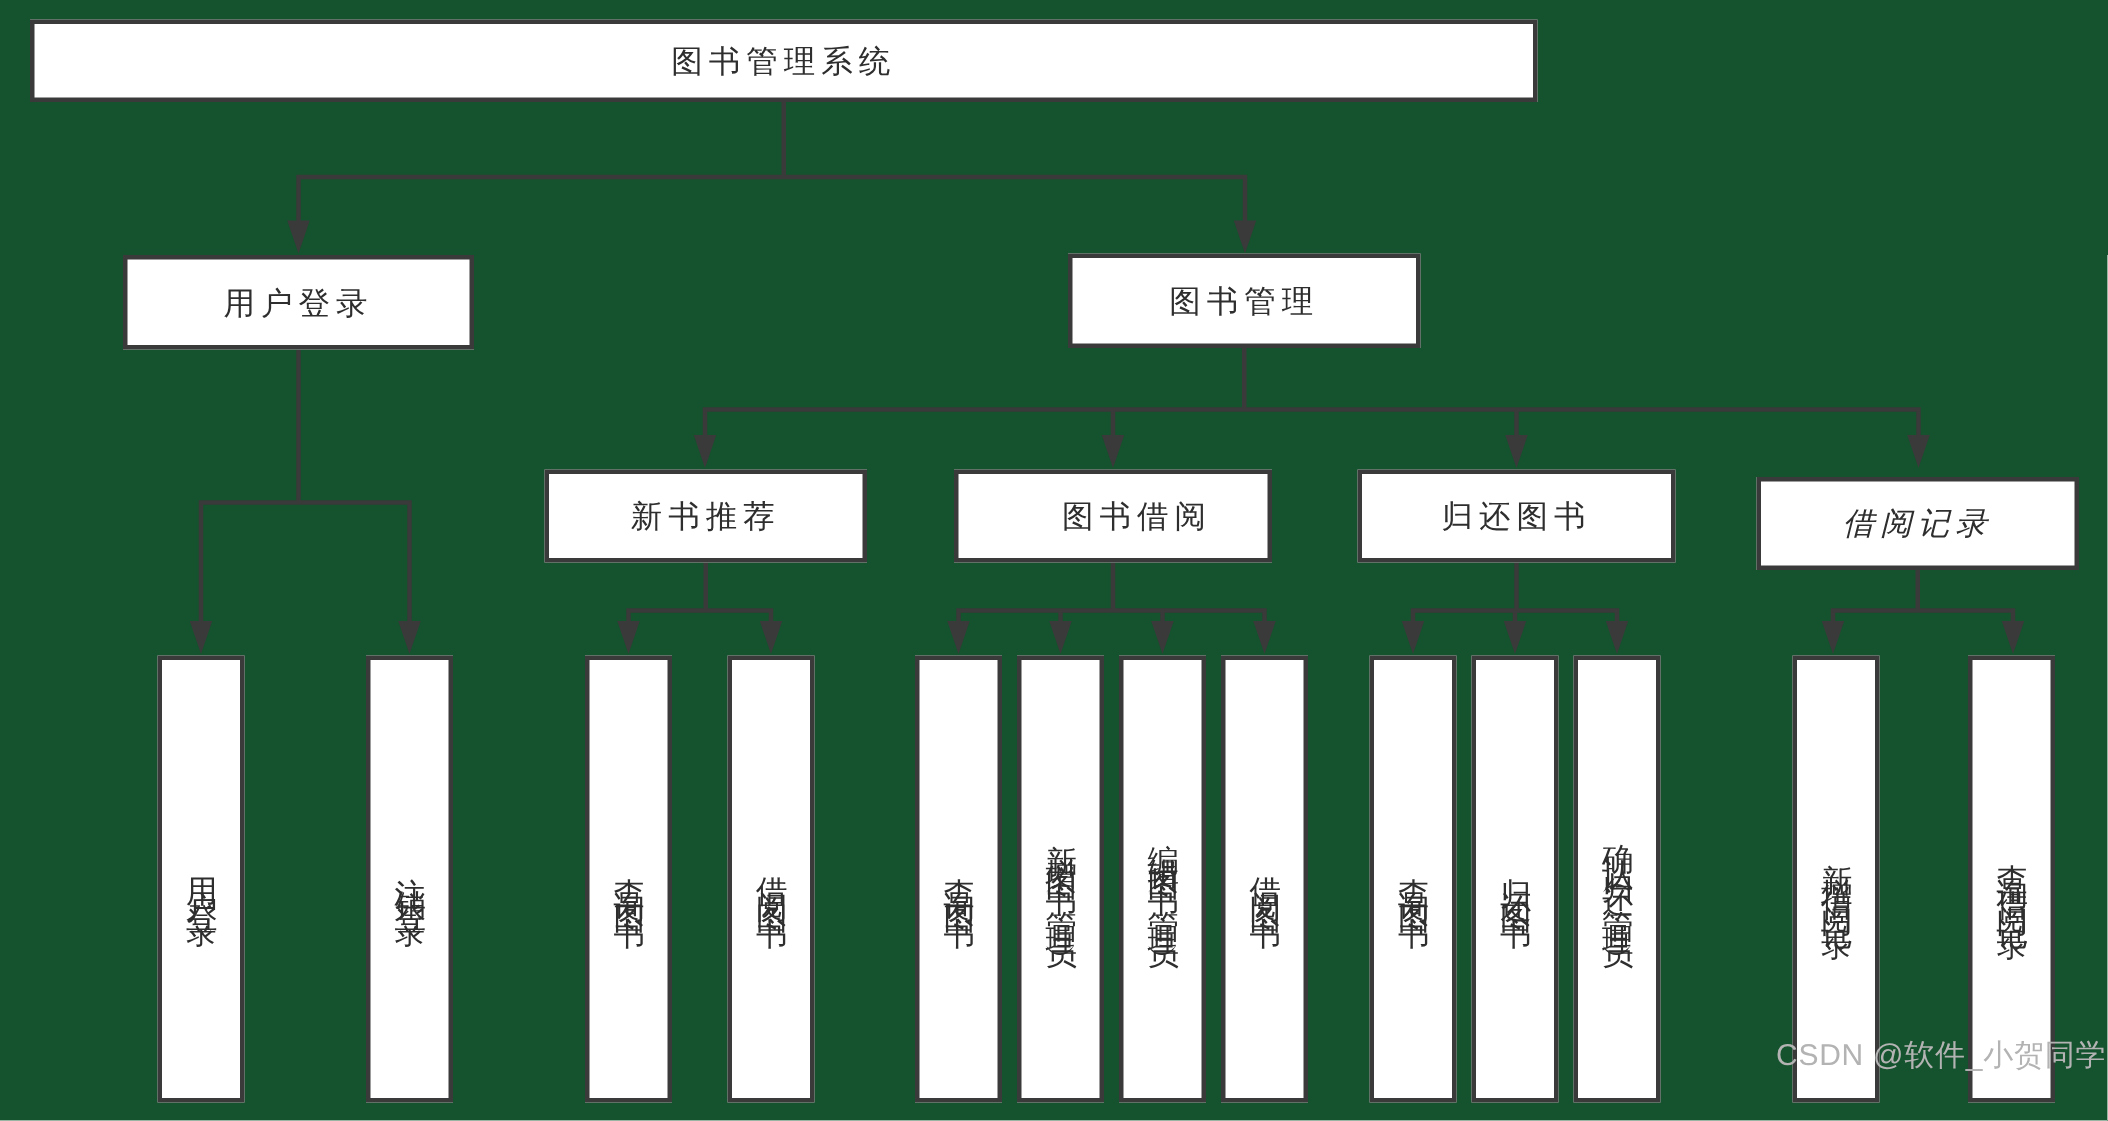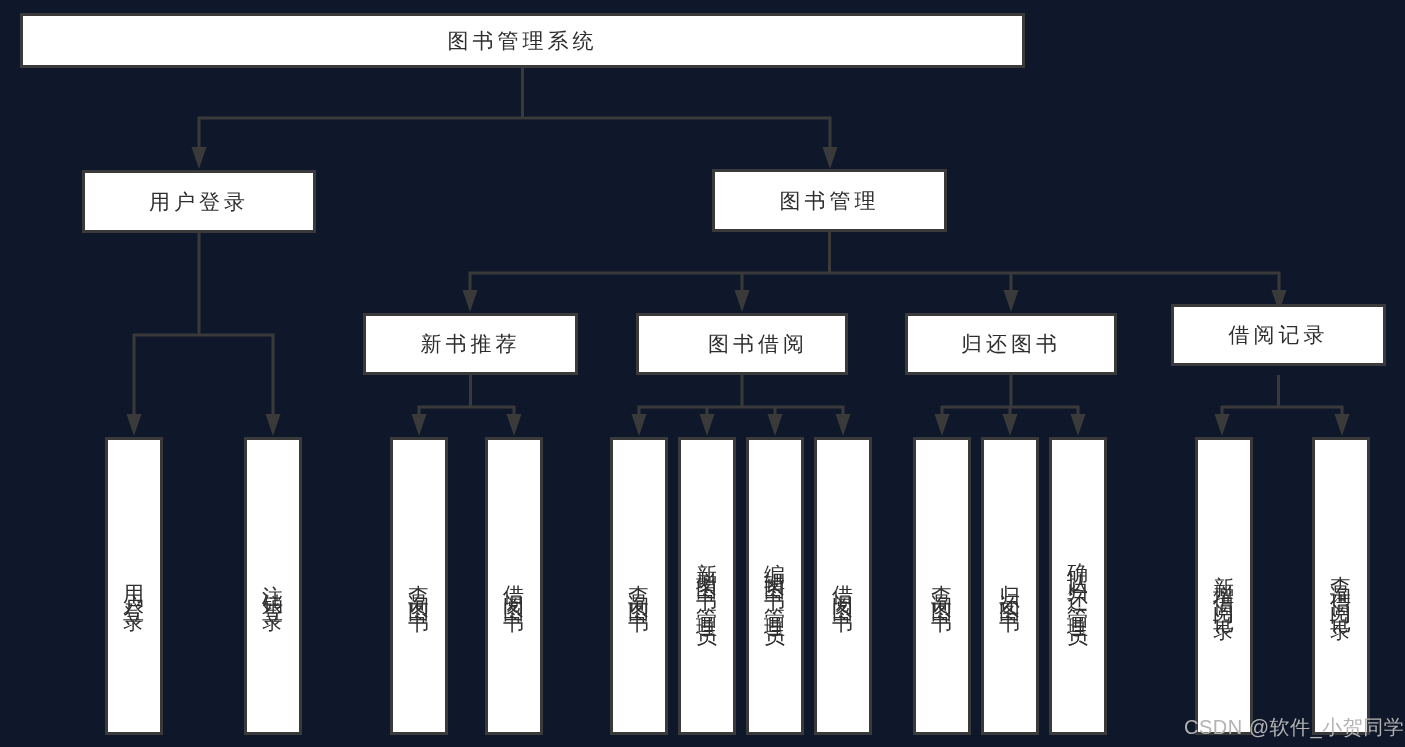--- a/index.html
+++ b/index.html
@@ -1,20 +1,20 @@
 <!DOCTYPE html>
 <html><head>
 <meta charset="utf-8">
 <style>
   html, body { margin: 0; padding: 0; background: #ffffff; }
   .stage {
     position: relative;
     width: 1405px;
     height: 747px;
-    background: #0f172a;
+    background: #14532d;
     font-family: "Liberation Sans", sans-serif;
     overflow: hidden;
   }
   svg.wires { position: absolute; left: 0; top: 0; z-index: 1; }
   .box {
     position: absolute;
     box-sizing: border-box;
     background: #ffffff;
     border: 3px solid #3a3a3a;
     display: flex;
@@ -31,21 +31,21 @@
   .box.v span {
     writing-mode: vertical-rl;
     text-orientation: mixed;
     font-size: 21px;
     letter-spacing: 9px;
     line-height: 1;
   }
   .watermark {
     position: absolute;
     left: 1184px;
-    top: 714px;
+    top: 690px;
     font-size: 20px;
     letter-spacing: 0.5px;
     color: #b3b3b3;
     z-index: 5;
     white-space: nowrap;
   }
 </style>
 </head>
 <body>
 
@@ -116,21 +116,21 @@
 
   <div class="box h" style="left:363px; top:313px; width:215px; height:62px;">
     <span>新书推荐</span>
   </div>
   <div class="box h" style="left:636px; top:313px; width:212px; height:62px;padding-left:32px;">
     <span>图书借阅</span>
   </div>
   <div class="box h" style="left:905px; top:313px; width:212px; height:62px;">
     <span>归还图书</span>
   </div>
-  <div class="box h" style="left:1171px; top:304px; width:215px; height:62px;">
+  <div class="box h" style="left:1171px; top:318px; width:215px; height:62px;font-style:italic;">
     <span>借阅记录</span>
   </div>
 
   <div class="box v" style="left:105px; top:437px; width:58px; height:298px;">
     <span>用户登录</span>
   </div>
   <div class="box v" style="left:244px; top:437px; width:58px; height:298px;">
     <span>注销登录</span>
   </div>
 

